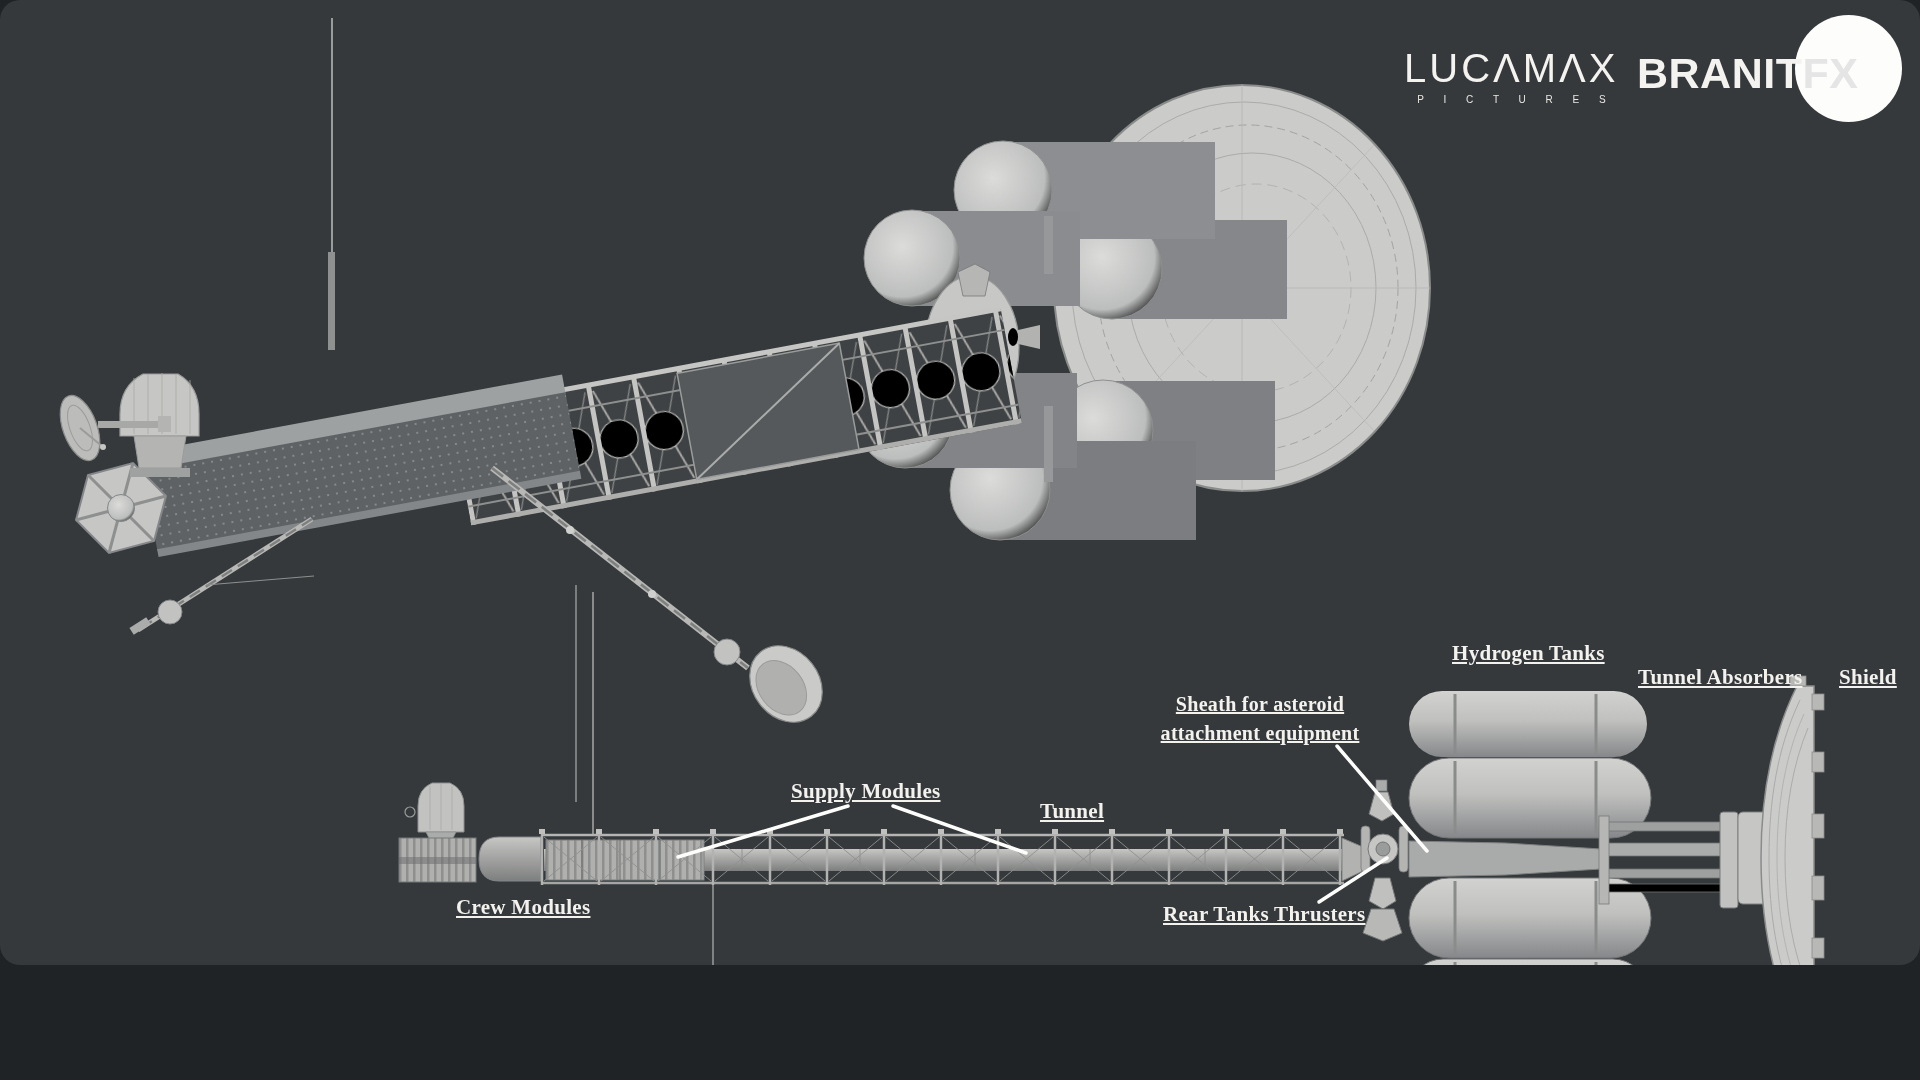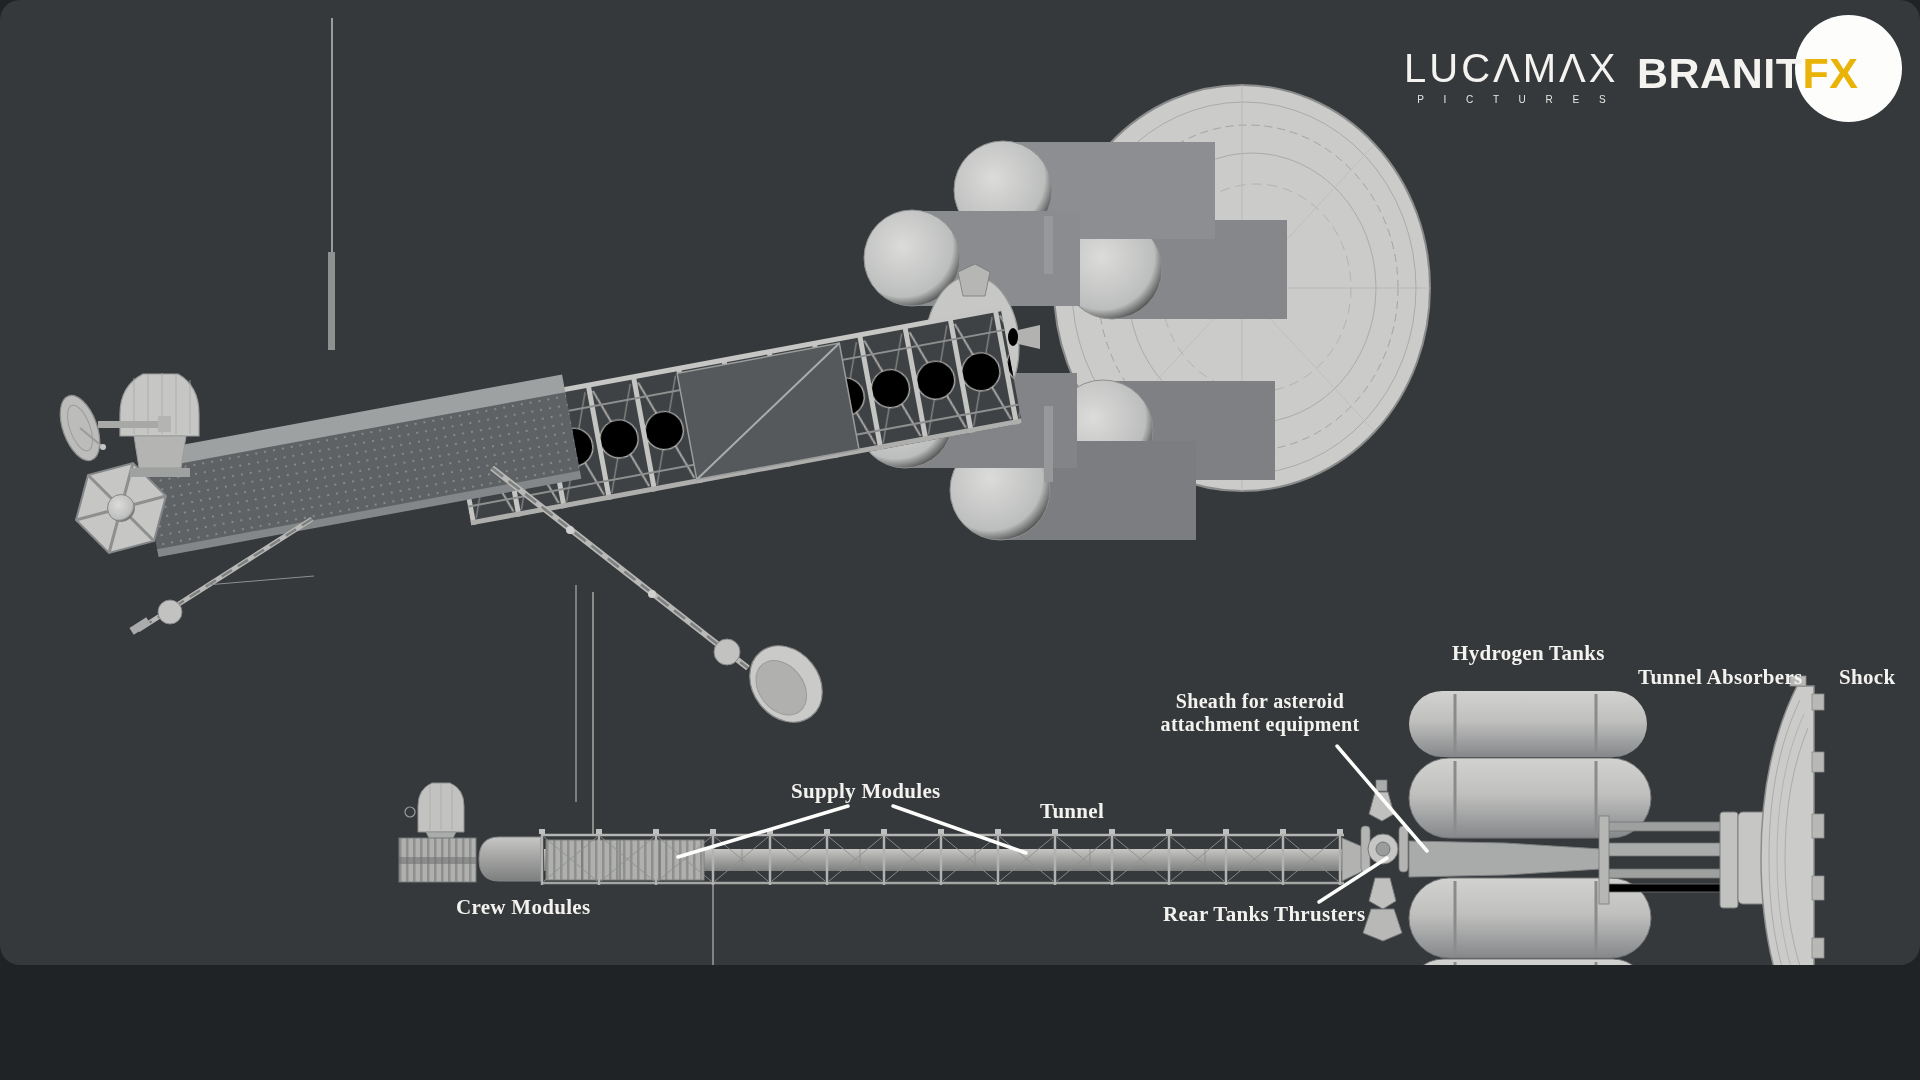--- a/index.html
+++ b/index.html
@@ -1,33 +1,33 @@
 <!DOCTYPE html>
 <html><head>
 <meta charset="utf-8">
 <style>
   html,body{margin:0;padding:0;background:#202325;}
   #stage{position:relative;width:1920px;height:965px;background:#35393b;overflow:hidden;
          font-family:"Liberation Serif",serif;border-radius:20px;}
   svg{position:absolute;left:0;top:0;}
   .label{position:absolute;font:600 21px "Liberation Serif",serif;color:#f3f2ee;
-         white-space:nowrap;letter-spacing:0.3px;}
-  .label-multiline{white-space:pre-line;text-align:center;width:220px;font-size:20px;line-height:23px;}
+         white-space:nowrap;letter-spacing:0.3px;text-decoration:underline;}
+  .label-multiline{white-space:pre-line;text-align:center;width:220px;font-size:20px;line-height:29px;}
   .version{position:absolute;left:1814px;top:1034px;font:600 31px "DejaVu Serif","Liberation Serif",serif;
            color:#f6f5f2;letter-spacing:2px;}
   .logo-lucamax{position:absolute;left:1404px;top:46px;color:#f4f3f0;text-align:center;}
   .logo-lucamax .main{font:300 40px "Liberation Sans",sans-serif;letter-spacing:3px;display:block;}
   .logo-lucamax .sub{font:400 10px "Liberation Sans",sans-serif;letter-spacing:8.5px;color:#e8e7e4;
                      display:block;margin-top:3px;padding-left:9px;}
   .logo-circle{position:absolute;left:1795px;top:15px;width:107px;height:107px;border-radius:50%;
                background:#fdfdfc;}
   .logo-branitfx{position:absolute;left:1637px;top:49px;font:700 43px "Liberation Sans",sans-serif;
                  letter-spacing:0.5px;}
   .logo-branitfx .b1{color:#f4f3f0;margin-top:30px;}
-  .logo-branitfx .b2{color:#eab308;}
+  .logo-branitfx .b2{color:#e5e5e5;}
   #hydrogen-tanks-label{left:1452px;top:641px;}
   #shock-absorbers-label{left:1638px;top:665px;}
   #shield-label{left:1839px;top:665px;}
   #sheath-label{left:1150px;top:690px;}
   #supply-modules-label{left:791px;top:779px;}
   #tunnel-label{left:1032px;top:799px;margin-left:8px;}
   #crew-modules-label{left:456px;top:895px;}
   #rear-engine-label{left:1163px;top:902px;}
 </style>
 </head>
@@ -373,21 +373,21 @@
 
   <div class="logo-circle"></div>
   <div class="logo-lucamax">
     <span class="main">LUCΛMΛX</span>
     <span class="sub">P I C T U R E S</span>
   </div>
   <div class="logo-branitfx"><span class="b1">BRANIT</span><span class="b2">FX</span></div>
 
   <div class="label" id="hydrogen-tanks-label">Hydrogen Tanks</div>
   <div class="label" id="shock-absorbers-label">Tunnel Absorbers</div>
-  <div class="label" id="shield-label">Shock</div>
+  <div class="label" id="shield-label">Shield</div>
   <div class="label label-multiline" id="sheath-label">Sheath for asteroid
 attachment equipment</div>
   <div class="label" id="supply-modules-label">Supply Modules</div>
   <div class="label" id="tunnel-label">Tunnel</div>
   <div class="label" id="crew-modules-label">Crew Modules</div>
   <div class="label" id="rear-engine-label">Rear Tanks Thrusters</div>
 
   <div class="version">V002D</div>
 </div>
 

